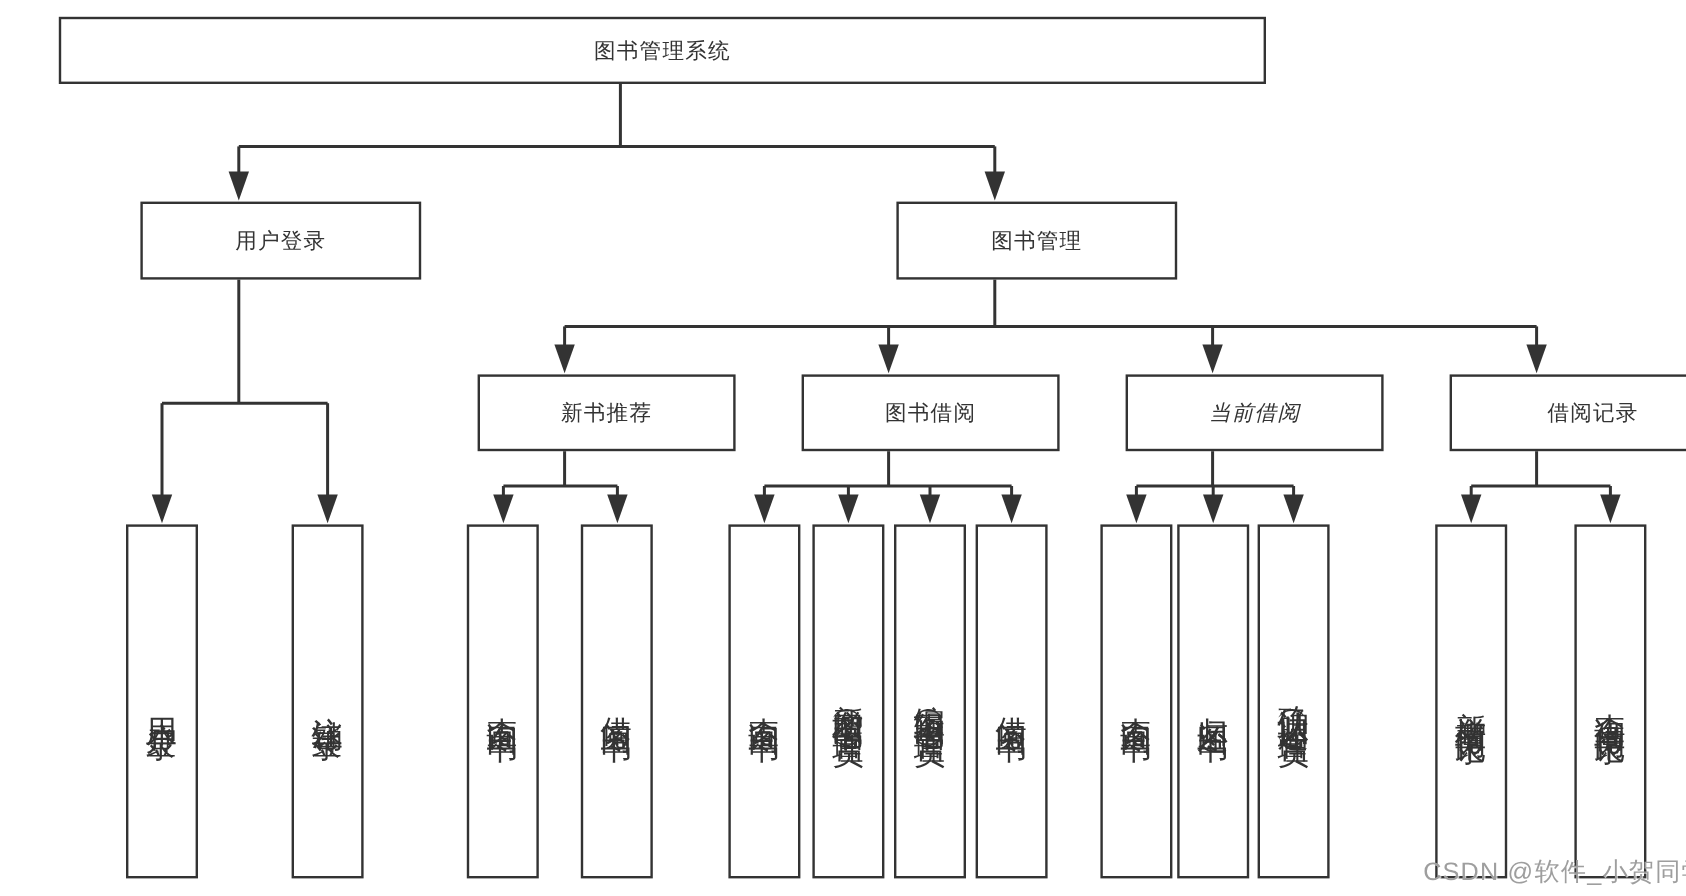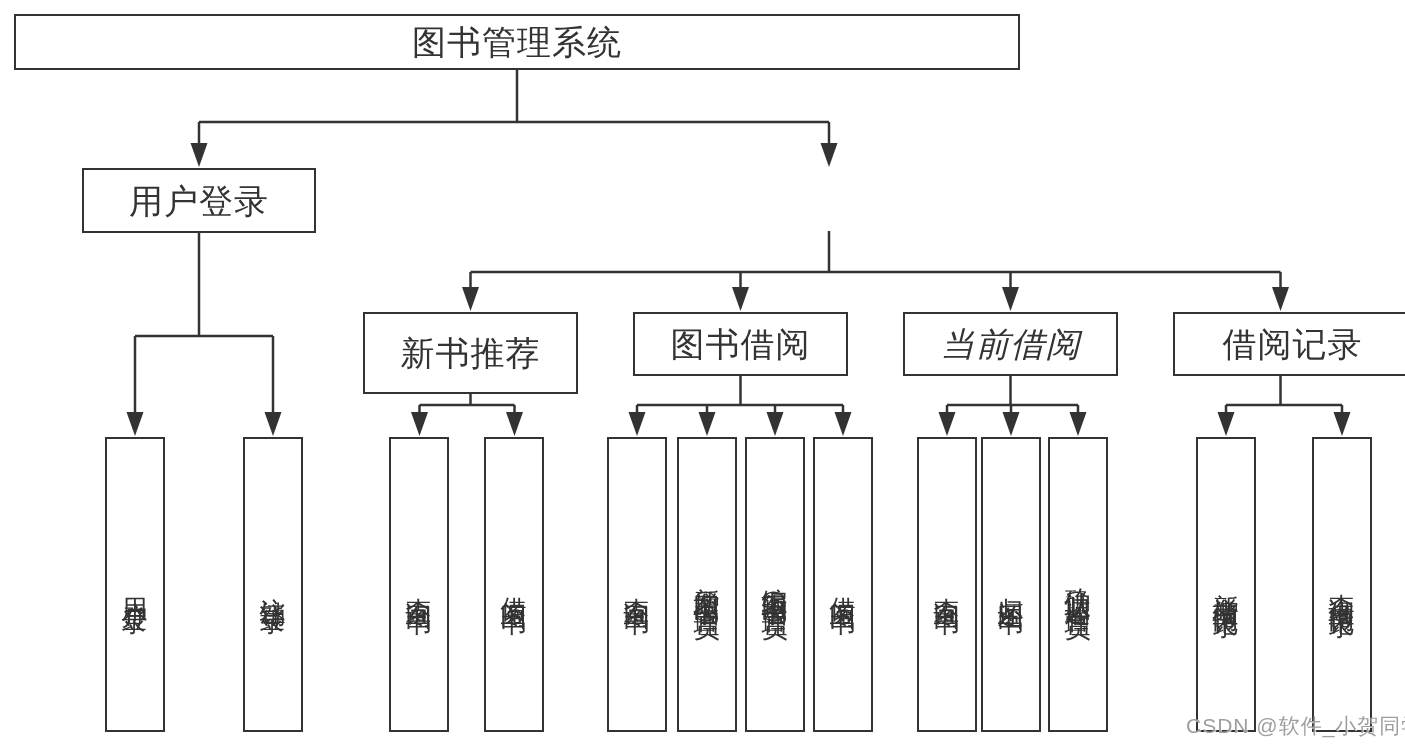--- a/index.html
+++ b/index.html
@@ -27,38 +27,39 @@
     background: #ffffff;
     border: 2px solid #333333;
     color: #333333;
     display: flex;
     align-items: center;
     justify-content: center;
     z-index: 1;
     line-height: 1;
   }
   .hbox {
-    font-size: 34px;
+    font-size: 18px;
     letter-spacing: 1px;
     white-space: nowrap;
+    margin-left: 35px;
   }
   .vbox {
     writing-mode: vertical-rl;
     text-orientation: mixed;
     font-size: 26px;
     letter-spacing: 4px;
     width: 60px;
     top: 437px;
     height: 295px;
   }
   
   #n-root        { left: 14px;   top: 14px;  width: 1006px; height: 56px; }
   #n-login       { left: 82px;   top: 168px; width: 234px;  height: 65px; }
   #n-mgmt        { left: 712px;  top: 168px; width: 234px;  height: 65px; }
-  #n-rec         { left: 363px;  top: 312px; width: 215px;  height: 82px; }
+  #n-rec         { left: 363px;  top: 312px; width: 215px;  height: 64px; }
   #n-borrow      { left: 633px;  top: 312px; width: 215px;  height: 64px; }
   #n-current     { left: 903px;  top: 312px; width: 215px;  height: 64px; font-style: italic; }
   #n-records     { left: 1173px; top: 312px; width: 239px;  height: 64px; }
   #n-l-userlogin { left: 105px;  }
   #n-l-logout    { left: 243px;  }
   #n-l-rec-query { left: 389px;  }
   #n-l-rec-borrow{ left: 484px;  }
   #n-l-bb-query  { left: 607px;  }
   #n-l-bb-add    { left: 677px;  }
   #n-l-bb-edit   { left: 745px;  }
@@ -150,20 +151,21 @@
       <polygon points="1011,436 1002.5,412 1019.5,412"></polygon>
       <polygon points="1078,436 1069.5,412 1086.5,412"></polygon>
       <polygon points="1226,436 1217.5,412 1234.5,412"></polygon>
       <polygon points="1342,436 1333.5,412 1350.5,412"></polygon>
     </g>
   </svg>
 
   <div class="node hbox" id="n-root">图书管理系统</div>
 
   <div class="node hbox" id="n-login">用户登录</div>
+  <div class="node hbox" id="n-mgmt">图书管理</div>
 
   <div class="node hbox" id="n-rec">新书推荐</div>
   <div class="node hbox" id="n-borrow">图书借阅</div>
   <div class="node hbox" id="n-current">当前借阅</div>
   <div class="node hbox" id="n-records">借阅记录</div>
 
   <div class="node vbox" id="n-l-userlogin">用户登录</div>
   <div class="node vbox" id="n-l-logout">注销登录</div>
 
   <div class="node vbox" id="n-l-rec-query">查询图书</div>

